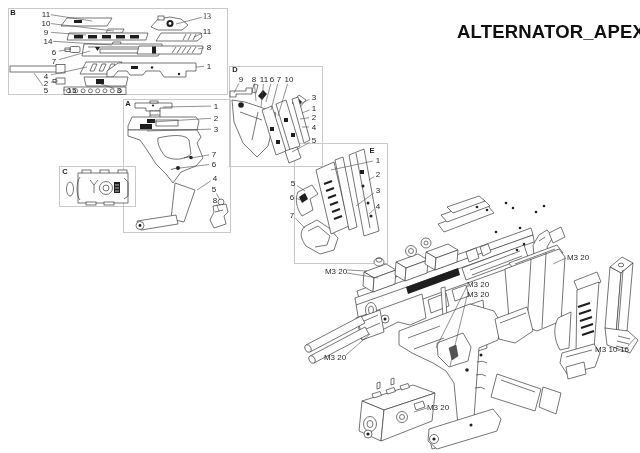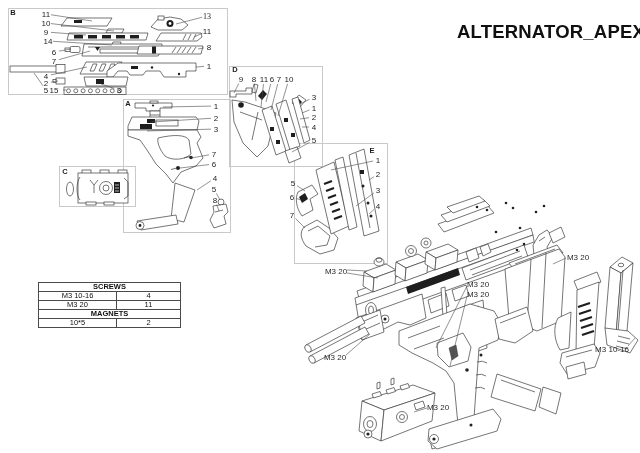--- a/index.html
+++ b/index.html
@@ -347,21 +347,21 @@
       <span class="lab viewlabel" style="left: 13px; top: 12px;">B</span>
       <span class="lab callout" style="left: 46px; top: 14px;">11</span>
       <span class="lab callout" style="left: 46px; top: 23px;">10</span>
       <span class="lab callout" style="left: 46px; top: 32px;">9</span>
       <span class="lab callout" style="left: 48px; top: 41px;">14</span>
       <span class="lab callout" style="left: 54px; top: 52px;">6</span>
       <span class="lab callout" style="left: 54px; top: 61px;">7</span>
       <span class="lab callout" style="left: 46px; top: 76px;">4</span>
       <span class="lab callout" style="left: 46px; top: 83px;">2</span>
       <span class="lab callout" style="left: 46px; top: 90px;">5</span>
-      <span class="lab callout" style="left: 54px; top: 90px;">15</span>
+      <span class="lab callout" style="left: 72px; top: 90px;">15</span>
       <span class="lab callout" style="left: 207px; top: 16px; font-family: Liberation Serif, serif;">13</span>
       <span class="lab callout" style="left: 207px; top: 31px;">11</span>
       <span class="lab callout" style="left: 209px; top: 47px;">8</span>
       <span class="lab callout" style="left: 209px; top: 66px;">1</span>
       <span class="lab callout" style="left: 119px; top: 90px;">3</span>
       <span class="lab viewlabel" style="left: 128px; top: 103px;">A</span>
       <span class="lab callout" style="left: 216px; top: 106px;">1</span>
       <span class="lab callout" style="left: 216px; top: 118px;">2</span>
       <span class="lab callout" style="left: 216px; top: 129px;">3</span>
       <span class="lab callout" style="left: 214px; top: 154px;">7</span>
@@ -394,36 +394,14 @@
       <span class="lab screw" style="left: 478px; top: 284px;">M3 20</span>
       <span class="lab screw" style="left: 478px; top: 294px;">M3 20</span>
       <span class="lab screw" style="left: 578px; top: 257px;">M3 20</span>
       <span class="lab screw" style="left: 335px; top: 357px;">M3 20</span>
       <span class="lab screw" style="left: 438px; top: 407px;">M3 20</span>
       <span class="lab screw" style="left: 612px; top: 349px;">M3 10-16</span>
     </div>
 
   <div class="title">ALTERNATOR_APEX</div>
 
-  <table class="parts">
-    <tbody>
-        <tr class="hdr">
-          <td colspan="2">SCREWS</td>
-        </tr>
-        <tr>
-          <td class="c1">M3 10-16</td>
-          <td>4</td>
-        </tr>
-        <tr>
-          <td class="c1">M3 20</td>
-          <td>11</td>
-        </tr>
-        <tr class="hdr">
-          <td colspan="2">MAGNETS</td>
-        </tr>
-        <tr>
-          <td class="c1">10*5</td>
-          <td>2</td>
-        </tr>
-      </tbody>
-  </table>
 
 </div>
 
 </body></html>

